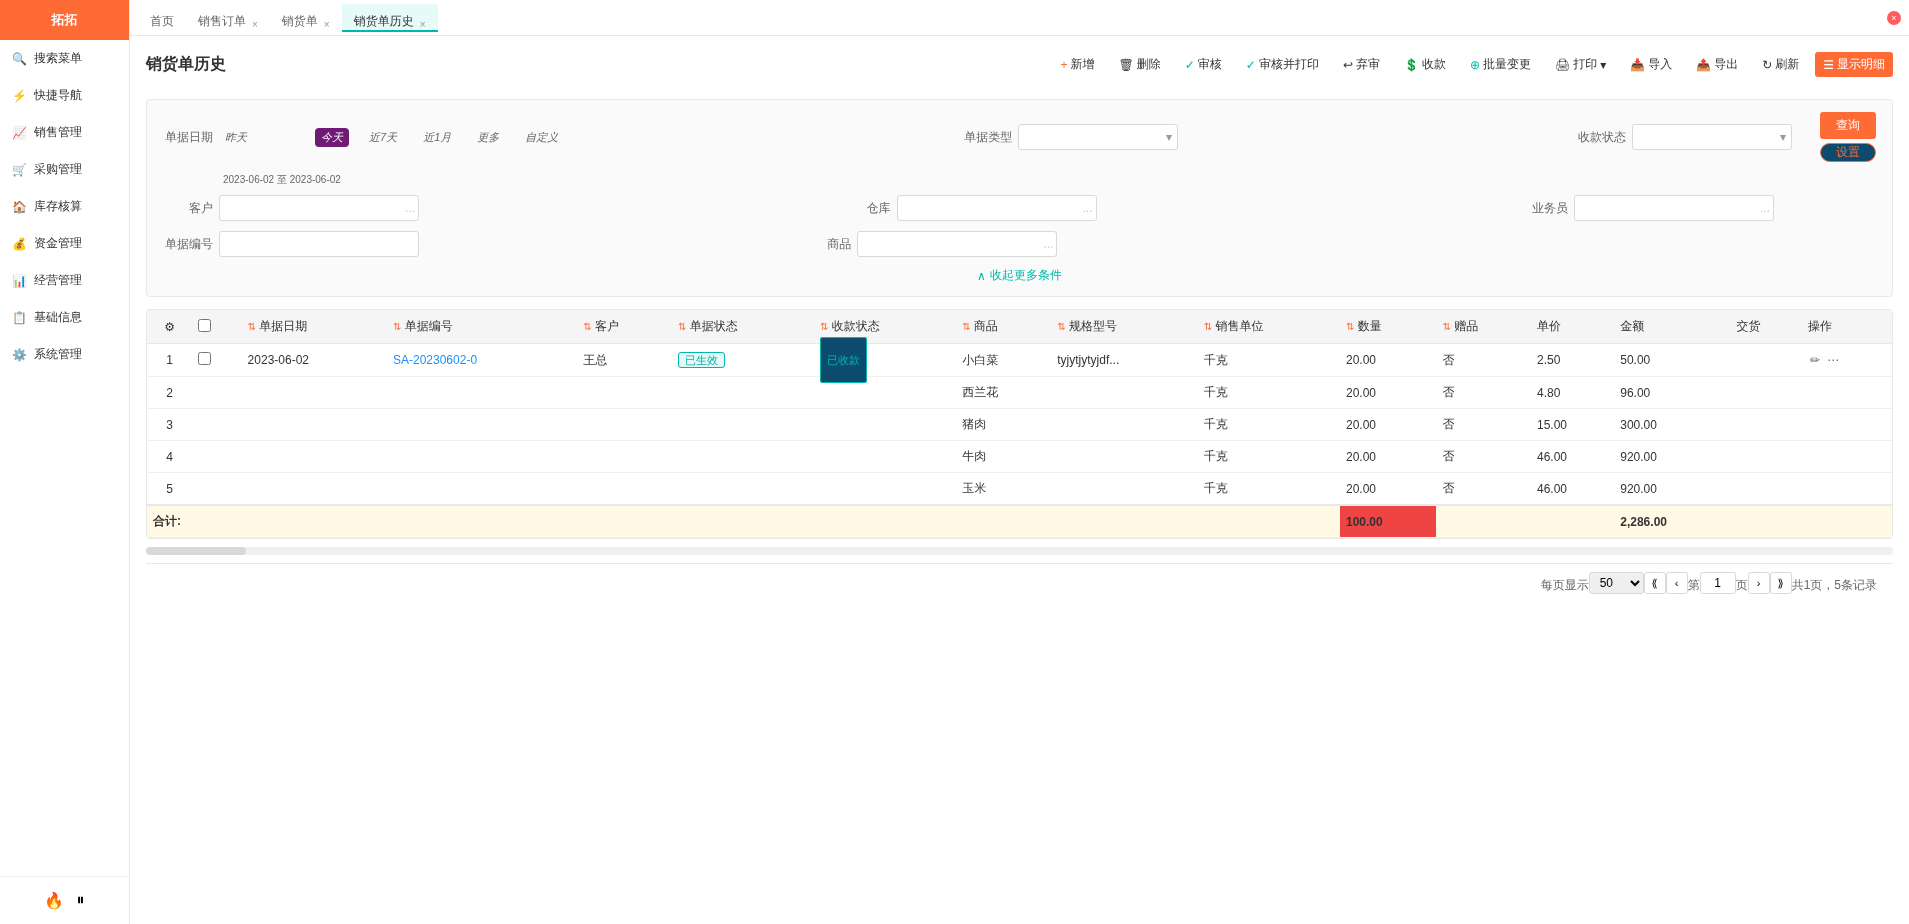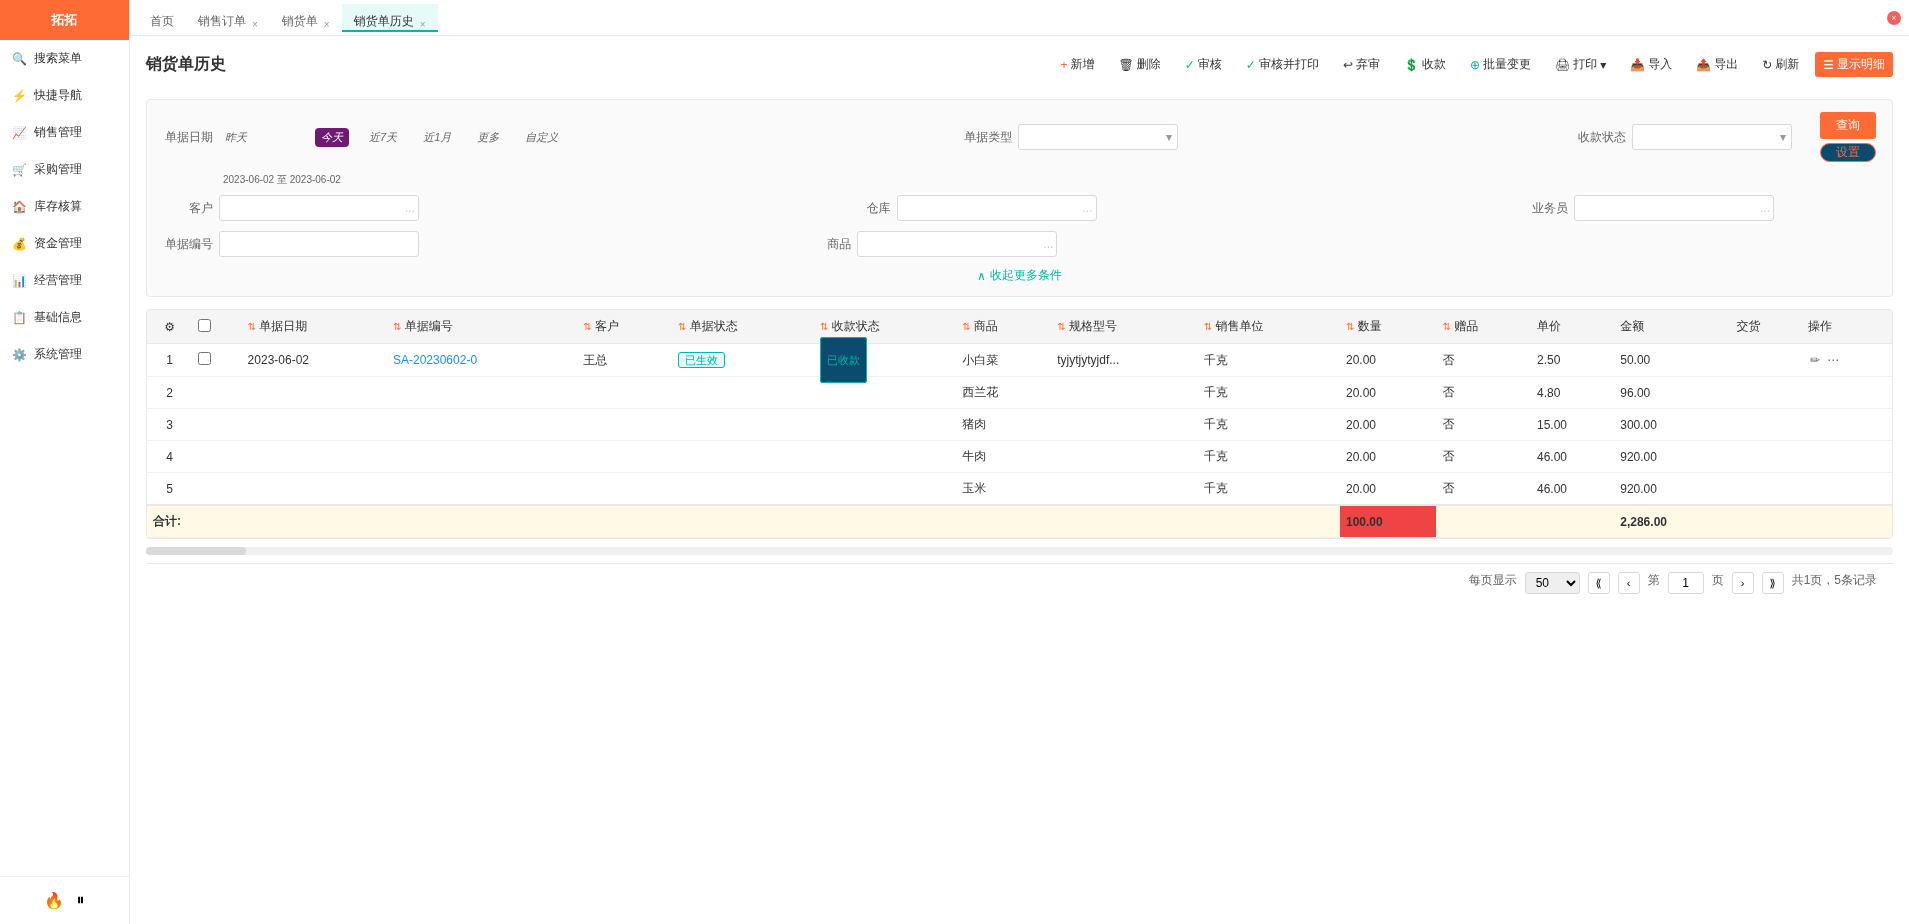--- a/index.html
+++ b/index.html
@@ -58,21 +58,21 @@
     .badge-active { background: #e6f7f5; color: #00b8a9; border: 1px solid #00b8a9; border-radius: 3px; padding: 1px 6px; font-size: 11px; }
     .badge-paid { background: #0c4a6e; color: #00b8a9; border: 1px solid #00b8a9; border-radius: 3px; padding: 16px 6px; font-size: 11px; }
     .link-text { color: #1890ff; cursor: pointer; text-decoration: none; }
     .action-btn { background: none; border: none; cursor: pointer; color: #666; font-size: 12px; padding: 2px; }
 
     
     .table-footer { background: #fff9e6; border-top: 2px solid #e8e8e8; }
     .table-footer td { padding: 7px 6px; font-weight: bold; color: #333; }
 
     
-    .pagination-bar { display: flex; align-items: flex-start; justify-content: flex-end; padding: 8px 16px; gap: 8px; border-top: 1px solid #e8e8e8; font-size: 12px; color: #666; }
+    .pagination-bar { display: flex; align-items: flex-end; justify-content: flex-end; padding: 8px 16px; border-top: 1px solid #e8e8e8; font-size: 12px; color: #666; }
     .page-btn { width: 22px; height: 22px; display: inline-flex; align-items: center; justify-content: center; border: 1px solid #d9d9d9; border-radius: 3px; cursor: pointer; background: white; font-size: 11px; }
     .page-input { width: 36px; height: 22px; border: 1px solid #d9d9d9; border-radius: 3px; text-align: center; font-size: 12px; }
     .page-size-select { border: 1px solid #d9d9d9; border-radius: 3px; padding: 2px 6px; font-size: 12px; height: 22px; }
 
     
     .scroll-bar { height: 8px; background: #f0f0f0; border-radius: 4px; margin: 4px 0; }
     .scroll-thumb { height: 8px; background: #d9d9d9; border-radius: 4px; width: 100px; }
 
     
     .tab-bar-right { margin-left: auto; display: flex; align-items: center; gap: 4px; }

